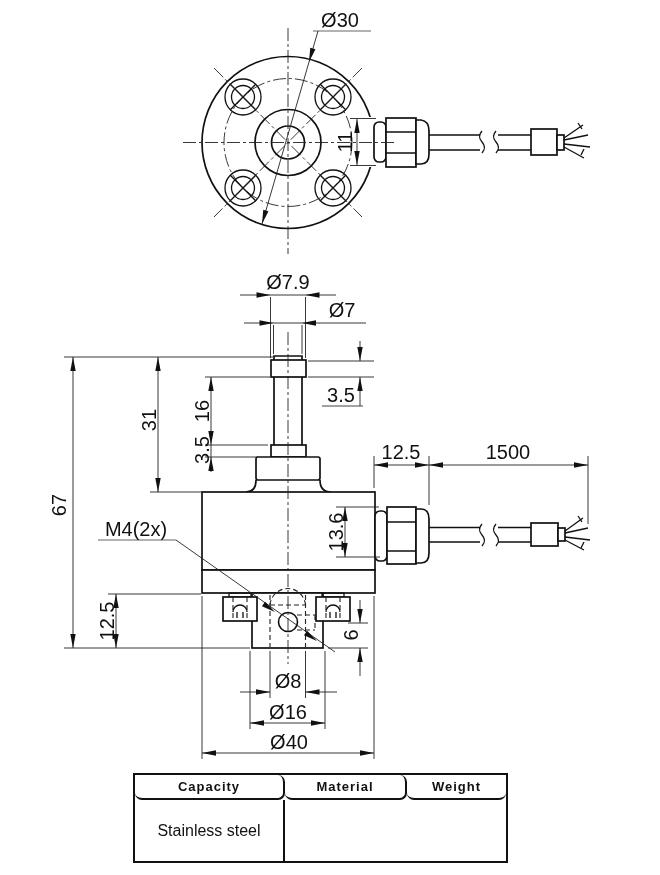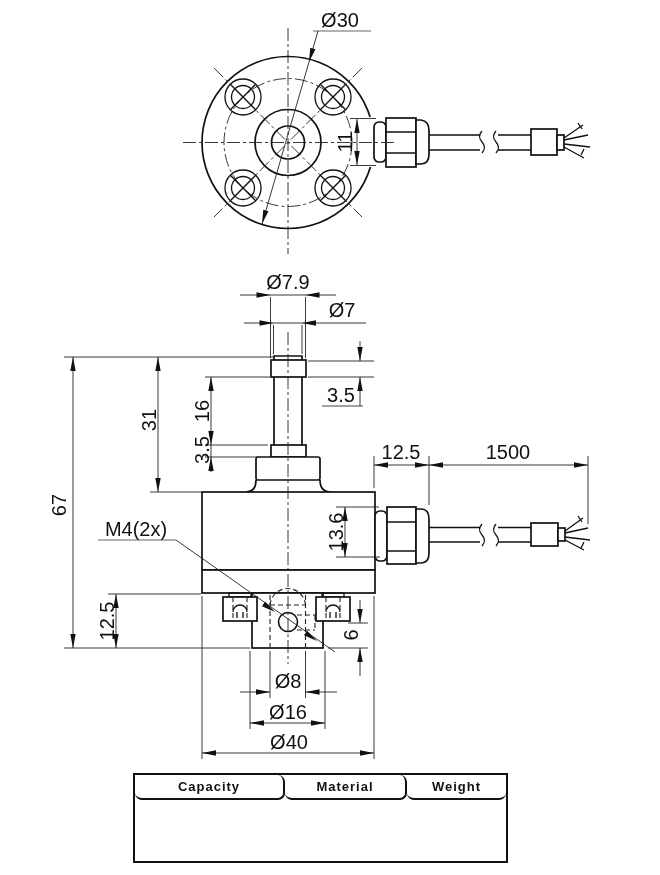--- a/index.html
+++ b/index.html
@@ -254,14 +254,15 @@
       <use href="#arr" class="arr" transform="translate(374,753)"></use>
       <text class="dimtxt" x="289" y="749" text-anchor="middle">Ø40</text>
     </g>
   </g>
 </svg>
 
 <div id="spec">
   <div class="cell head">Capacity</div>
   <div class="cell head">Material</div>
   <div class="cell head">Weight</div>
+  <div class="cell val">Stainless steel</div>
 </div>
 </div>
 
 </body></html>

